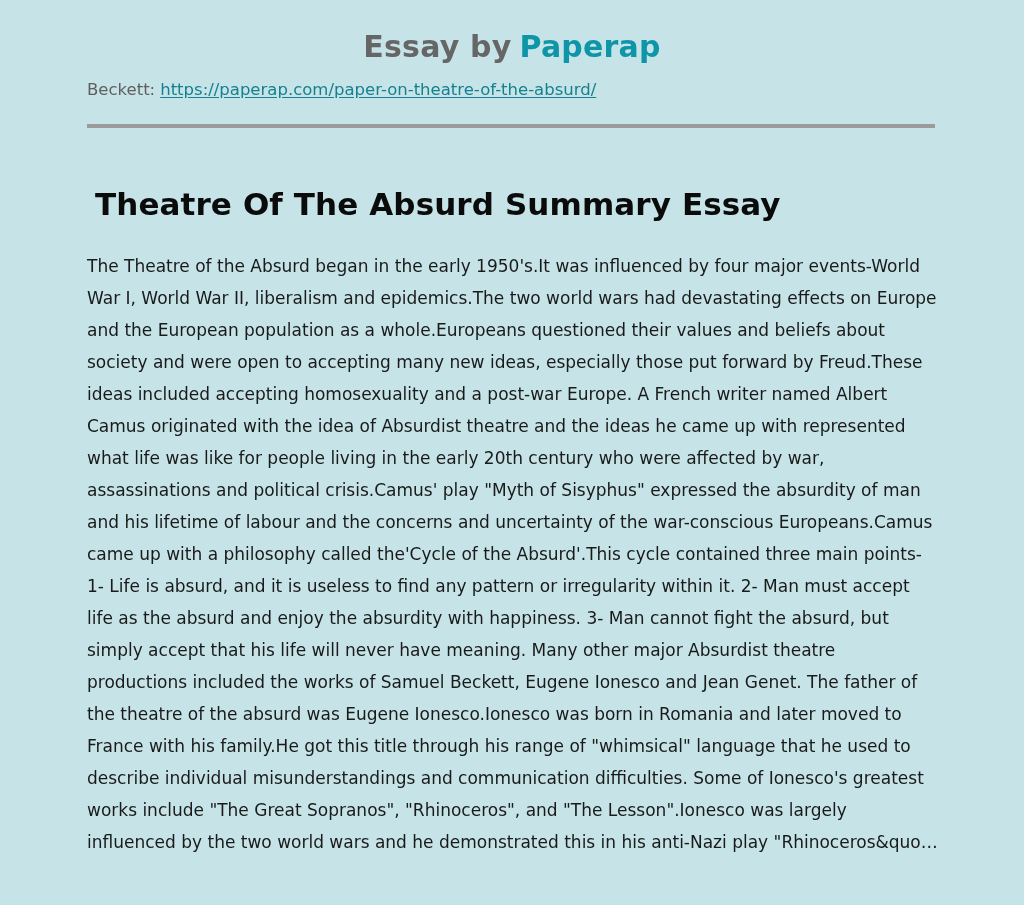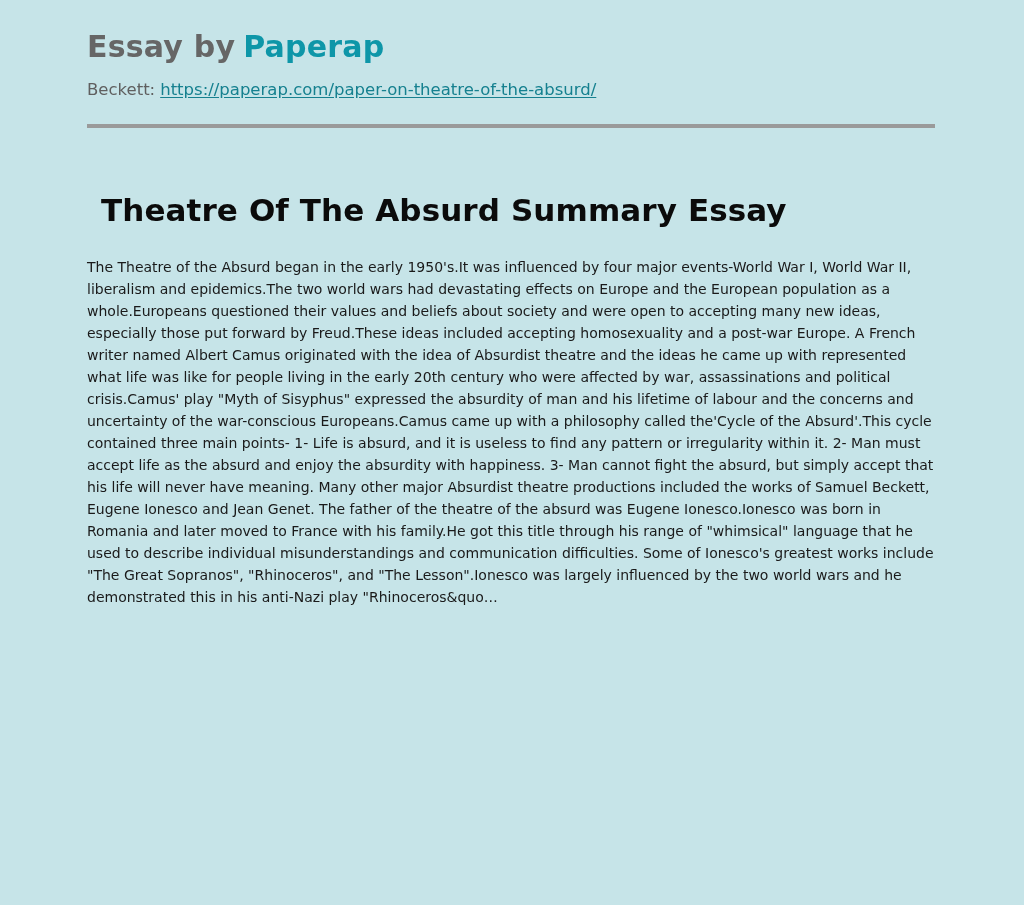--- a/index.html
+++ b/index.html
@@ -30,20 +30,21 @@
     top: 28px;
     width: 850px;
   }
 
   .brand-line {
     font-size: 30px;
     font-weight: bold;
     letter-spacing: 0.2px;
     line-height: 38px;
     white-space: nowrap;
+    text-align: center;
   }
   .brand-prefix {
     color: #666666;
   }
   .brand-name {
     color: #0e96a8;
     margin-left: 8px;
   }
 
   .source-line {
@@ -76,34 +77,34 @@
 
   
   .article {
     position: absolute;
     left: 87px;
     top: 176px;
     width: 852px;
   }
 
   .article-title {
-    margin: 14px;
+    margin: 8px;
     font-size: 31px;
     font-weight: bold;
     color: #0b0b0b;
     letter-spacing: 0.1px;
     line-height: 40px;
     white-space: nowrap;
   }
 
   .article-body {
     margin: 0;
     margin-top: 26px;
-    font-size: 14px;
-    line-height: 22px;
+    font-size: 17px;
+    line-height: 32px;
     color: #1a1a1a;
     text-align: left;
     word-spacing: 0px;
   }
 </style>
 </head>
 <body>
 
 <div class="page">
 

